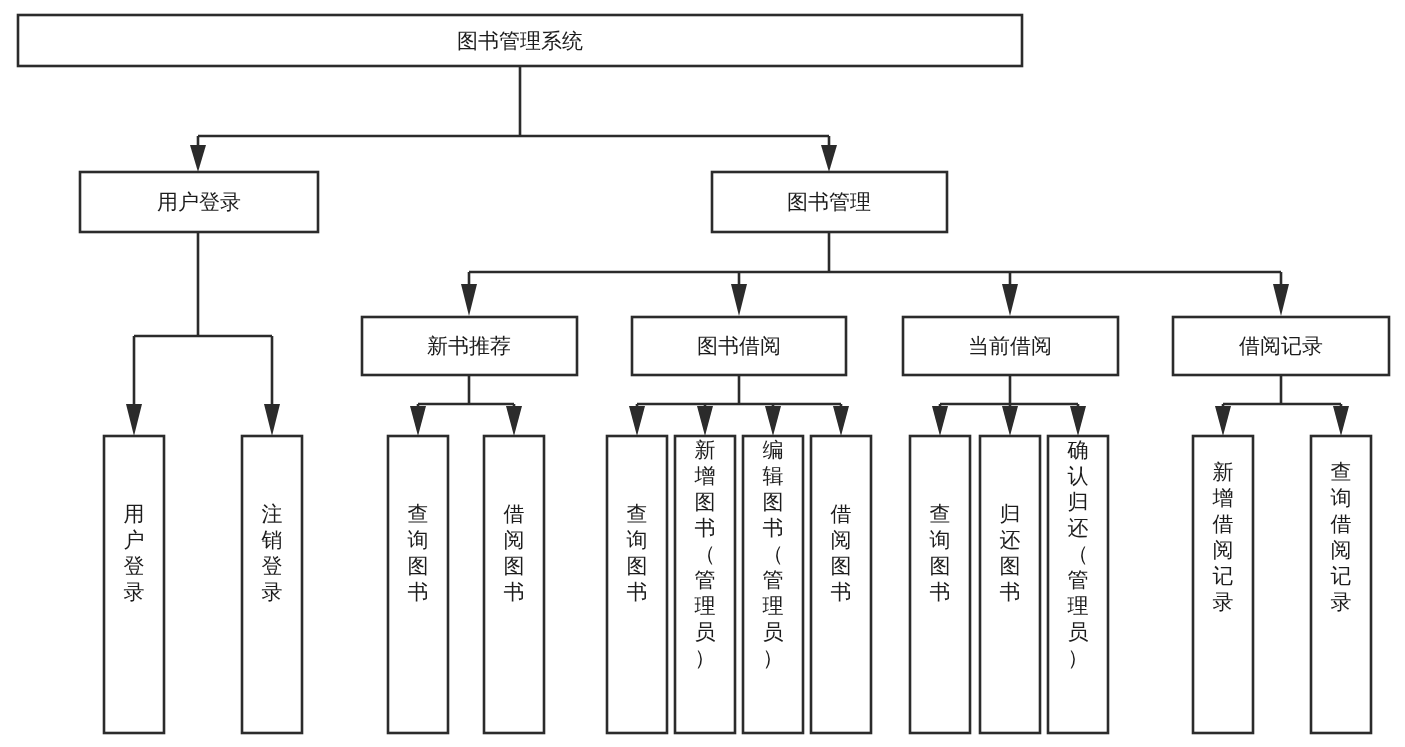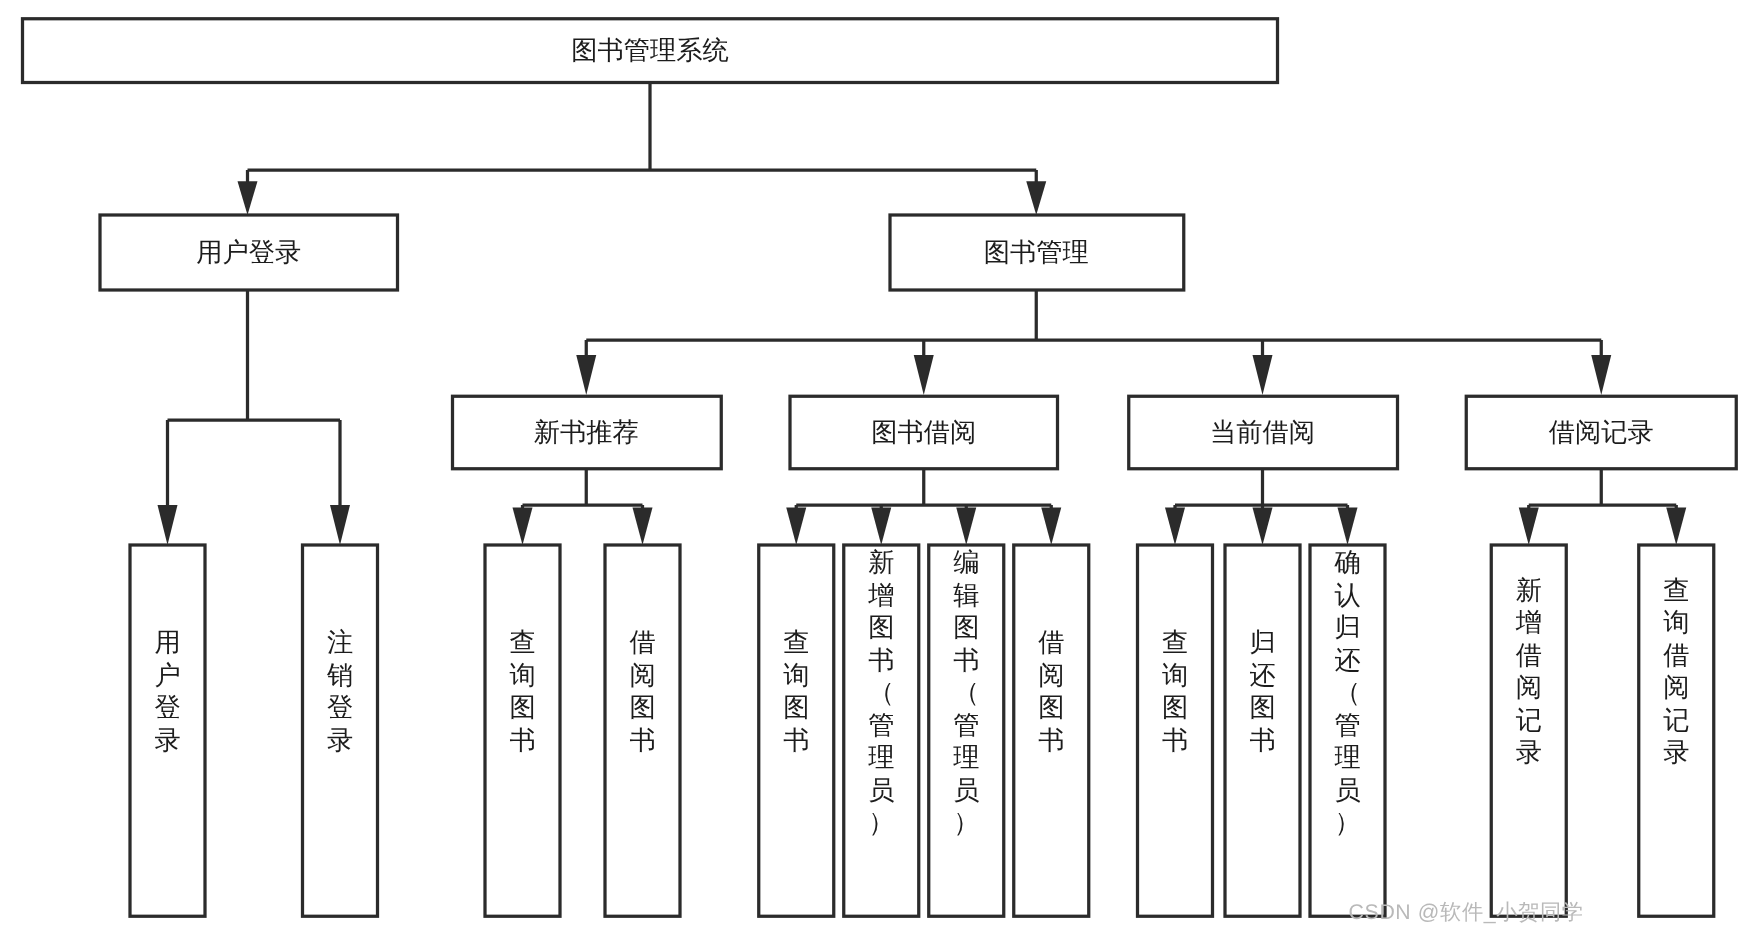--- a/index.html
+++ b/index.html
@@ -245,15 +245,14 @@
       <text class="node-label-vert" x="1223" y="479"><tspan x="1223" dy="0">新</tspan><tspan x="1223" dy="26">增</tspan><tspan x="1223" dy="26">借</tspan><tspan x="1223" dy="26">阅</tspan><tspan x="1223" dy="26">记</tspan><tspan x="1223" dy="26">录</tspan></text>
     </g>
 
     <g>
       <rect class="node-rect" x="1311" y="436" width="60" height="297"></rect>
       <text class="node-label-vert" x="1341" y="479"><tspan x="1341" dy="0">查</tspan><tspan x="1341" dy="26">询</tspan><tspan x="1341" dy="26">借</tspan><tspan x="1341" dy="26">阅</tspan><tspan x="1341" dy="26">记</tspan><tspan x="1341" dy="26">录</tspan></text>
     </g>
 
   </svg>
 
-  <div class="watermark">CSDN @软件_小贺同学</div>
 
 </div>
 
 </body></html>

